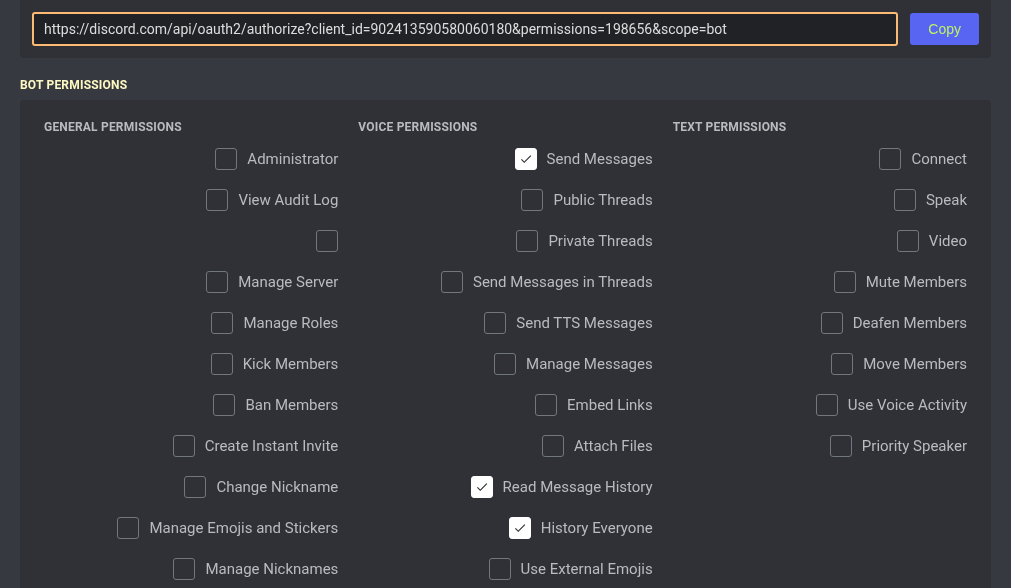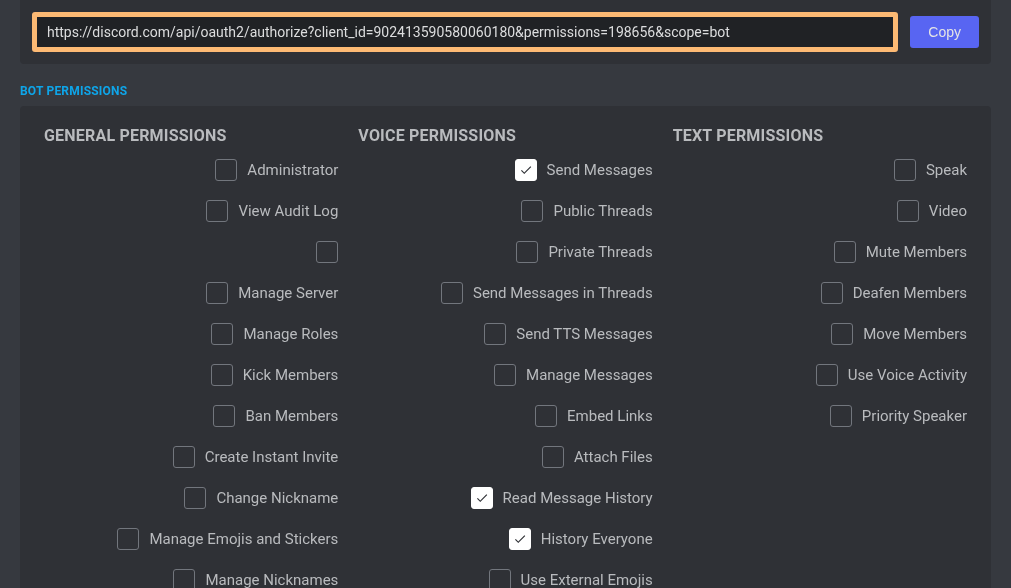--- a/index.html
+++ b/index.html
@@ -20,59 +20,59 @@
       margin: 0 20px 20px 20px;
       padding: 12px;
       border-radius: 0 0 4px 4px;
       display: flex;
       align-items: center;
       gap: 12px;
     }
     .url-box {
       flex: 1;
       background: #202225;
-      border: 5px solid #fdba74;
+      border: 2px solid #fdba74;
       border-radius: 3px;
       padding: 7px 10px;
       color: #dcddde;
       font-size: 14px;
       white-space: nowrap;
       overflow: hidden;
       text-overflow: ellipsis;
     }
     .copy-btn {
       background: #5865f2;
-      color: #e5e5e5;
+      color: #bef264;
       border: none;
       border-radius: 3px;
       padding: 8px 18px;
       font-size: 14px;
       font-weight: 500;
       cursor: pointer;
     }
     .section-label {
-      color: #0ea5e9;
+      color: #fef9c3;
       font-size: 12px;
       font-weight: 700;
       text-transform: uppercase;
       margin: 8px 20px 8px 20px;
       letter-spacing: 0.2px;
     }
     .permissions-panel {
       background: #2f3136;
       margin: 0 20px 20px 20px;
       padding: 20px 24px;
       border-radius: 4px;
       display: grid;
       grid-template-columns: 1fr 1fr 1fr;
       gap: 0 20px;
     }
     .col-header {
       color: #b9bbbe;
-      font-size: 16px;
+      font-size: 12px;
       font-weight: 700;
       margin-bottom: 14px;
       letter-spacing: 0.2px;
     }
     .perm-list {
       display: flex;
       flex-direction: column;
       gap: 19px;
       align-items: flex-end;
     }
@@ -228,20 +228,24 @@
           <div class="checkbox"></div>
           <span class="perm-label">Use External Emojis</span>
         </div>
       </div>
   </div>
   <div class="col">
     <div class="col-header">TEXT PERMISSIONS</div>
     <div class="perm-list">
         <div class="perm-item">
           <div class="checkbox"></div>
+          <span class="perm-label">Connect</span>
+        </div>
+        <div class="perm-item">
+          <div class="checkbox"></div>
           <span class="perm-label">Speak</span>
         </div>
         <div class="perm-item">
           <div class="checkbox"></div>
           <span class="perm-label">Video</span>
         </div>
         <div class="perm-item">
           <div class="checkbox"></div>
           <span class="perm-label">Mute Members</span>
         </div>

